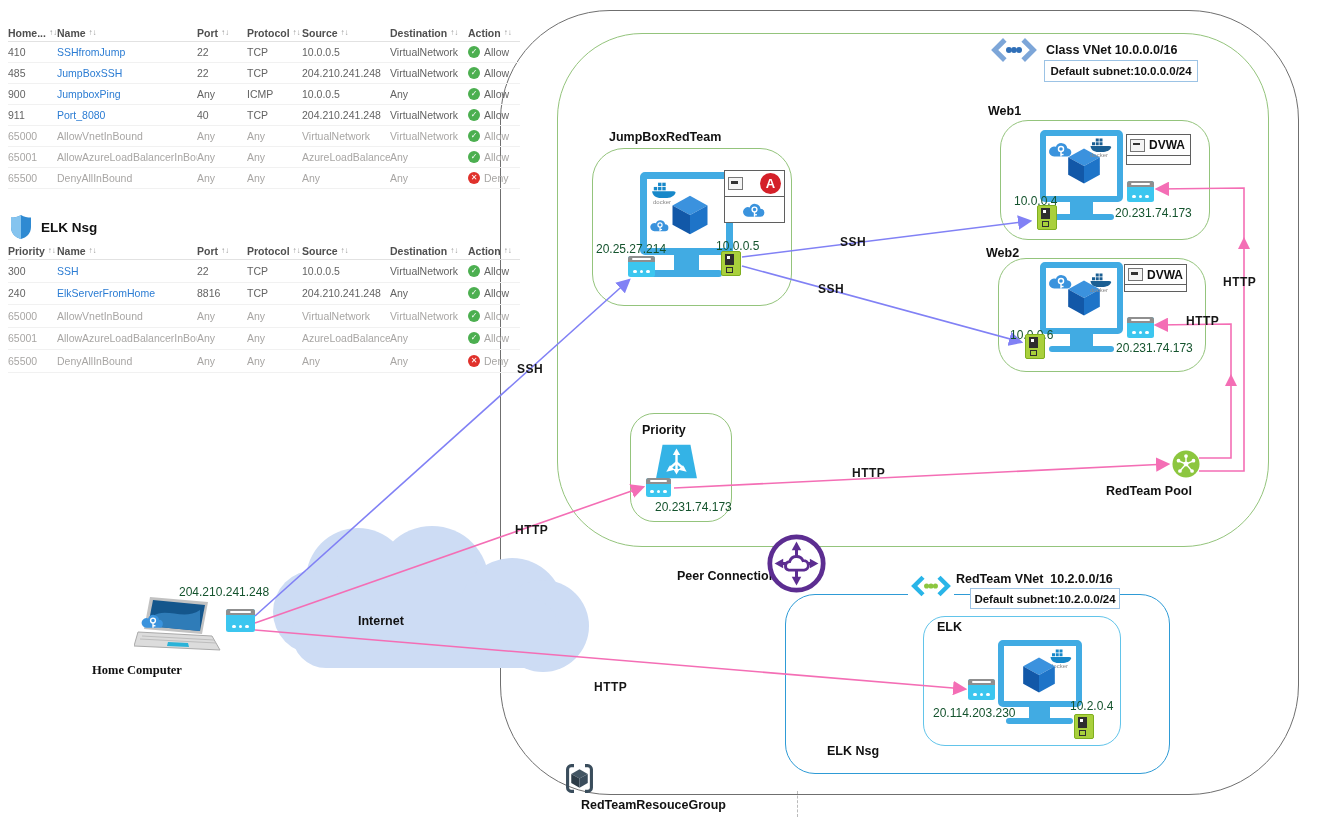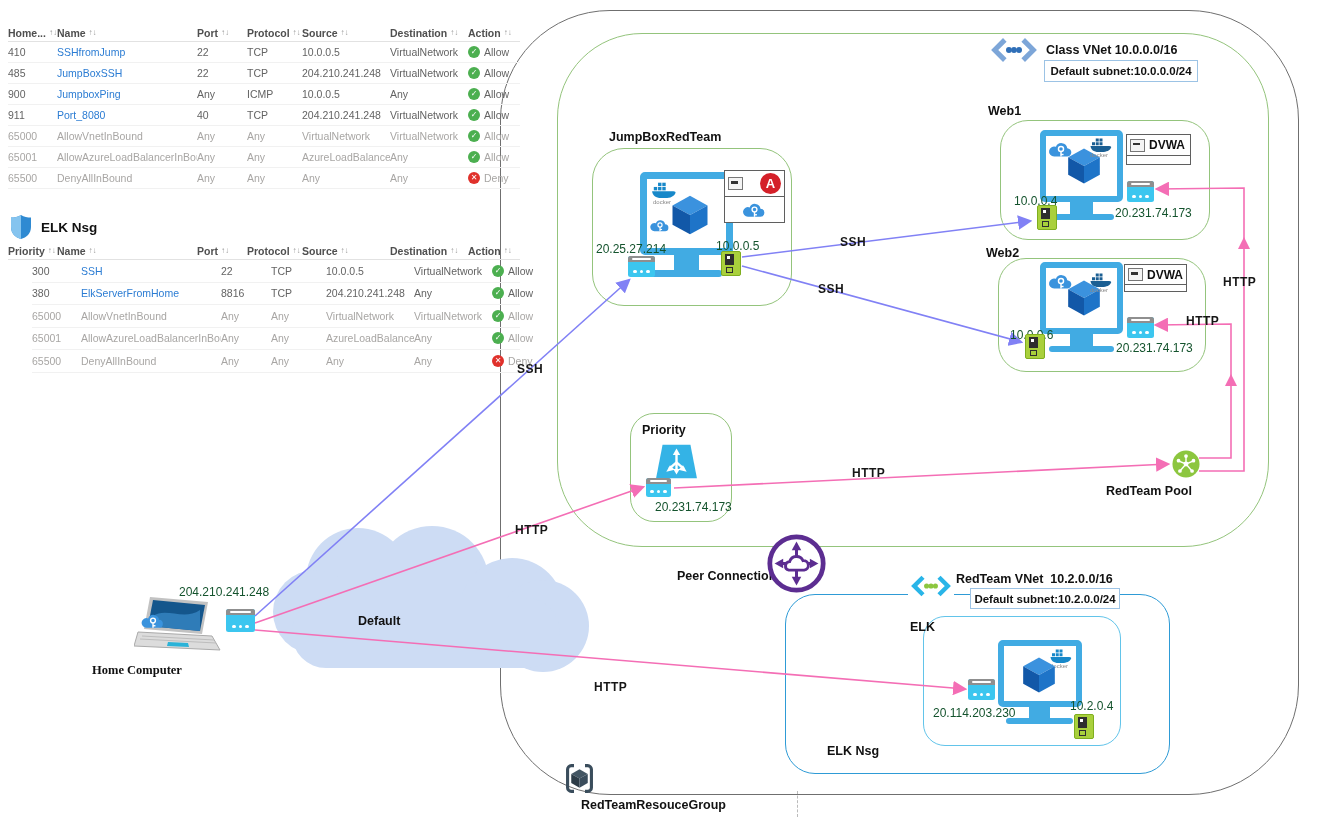--- a/index.html
+++ b/index.html
@@ -8,21 +8,21 @@
 
   
   .nsg{position:absolute;width:512px;}
   .nsg-head{display:flex;align-items:center;gap:9px;height:30px;padding-left:2px;}
   .nsg-title{font-weight:bold;font-size:13.5px;color:#111;}
   .thead,.trow{display:grid;grid-template-columns:49px 140px 50px 55px 88px 78px 48px;align-items:center;}
   .thead{height:17px;border-bottom:1px solid #e2e2e2;}
   .th{font-size:10.5px;font-weight:600;color:#4f4f4f;display:flex;align-items:center;gap:3px;white-space:nowrap;}
   .th .sort{font-size:8px;color:#9a9a9a;}
   .trow{height:20px;border-bottom:1px solid #f1f1f1;}
-  .nsg[data-table="1"] .trow{height:21.5px;margin-left:24px;}
+  .nsg[data-table="1"] .trow{height:21.5px;}
   .td{font-size:10.5px;color:#636363;white-space:nowrap;overflow:hidden;}
   .td.link{color:#2b7cd3;cursor:pointer;}
   .trow.muted .td{color:#a8a6a4;}
   .td.action{display:flex;align-items:center;gap:4px;}
   .badge{width:12px;height:12px;border-radius:50%;color:#fff;font-size:8px;line-height:12px;
          text-align:center;display:inline-block;flex:none;}
   .badge.allow{background:#4caf50;}
   .badge.deny{background:#e0312b;}
 
   
@@ -286,21 +286,21 @@
           <div class="td">22</div>
           <div class="td">TCP</div>
           <div class="td">10.0.0.5</div>
           <div class="td">VirtualNetwork</div>
           <div class="td action">
             <span class="badge allow">✓</span>
             <span>Allow</span>
           </div>
         </div>
         <div class="trow">
-          <div class="td">380</div>
+          <div class="td">240</div>
           <div class="td link">ElkServerFromHome</div>
           <div class="td">8816</div>
           <div class="td">TCP</div>
           <div class="td">204.210.241.248</div>
           <div class="td">Any</div>
           <div class="td action">
             <span class="badge allow">✓</span>
             <span>Allow</span>
           </div>
         </div>
@@ -606,21 +606,21 @@
       <path d="M15,4 L4,15 L15,26" stroke="#29b5e8" stroke-width="5.5" fill="none"></path>
       <path d="M35,4 L46,15 L35,26" stroke="#29b5e8" stroke-width="5.5" fill="none"></path>
       <circle cx="19.5" cy="15" r="3.2" fill="#8cc63f"></circle>
         <circle cx="25" cy="15" r="3.2" fill="#8cc63f"></circle>
         <circle cx="30.5" cy="15" r="3.2" fill="#8cc63f"></circle>
     </svg>
   </span>
   <span class="lbl pre node" style="left:956px;top:572px;">RedTeam VNet  10.2.0.0/16</span>
   <div class="subnetbox node" style="left:970px;top:588px;width:148px;height:19px;">Default subnet:10.2.0.0/24</div>
 
-  <span class="lbl node" style="left:910px;top:620px;">ELK</span>
+  <span class="lbl node" style="left:937px;top:620px;">ELK</span>
   <div class="vm node" style="left:998px;top:640px;">
     <div class="mon" style="width:72px;height:55px;border-width:6px;">
       <span style="left:44px;top:2px;">
         <svg width="26" height="15" viewBox="0 0 30 20">
             <g fill="#1788c9">
           <rect x="3" y="7" width="4" height="4"></rect>
               <rect x="8" y="7" width="4" height="4"></rect>
               <rect x="13" y="7" width="4" height="4"></rect>
           <rect x="8" y="2" width="4" height="4"></rect>
               <rect x="13" y="2" width="4" height="4"></rect>
@@ -689,21 +689,21 @@
   <span class="pubip node" style="left:226px;top:609px;width:29px;height:23px;">
       <i></i>
       <span class="dots">
         <b></b>
         <b></b>
         <b></b>
       </span>
     </span>
   <span class="lbl node" style="left:92px;top:663px;font-family:Liberation Serif, serif;">Home Computer</span>
 
-  <span class="lbl node" style="left:358px;top:614px;">Default</span>
+  <span class="lbl node" style="left:358px;top:614px;">Internet</span>
 
   <span class="edge node" style="left:517px;top:362px;">SSH</span>
   <span class="edge node" style="left:840px;top:235px;">SSH</span>
   <span class="edge node" style="left:818px;top:282px;">SSH</span>
   <span class="edge node" style="left:515px;top:523px;">HTTP</span>
   <span class="edge node" style="left:594px;top:680px;">HTTP</span>
   <span class="edge node" style="left:852px;top:466px;">HTTP</span>
   <span class="edge node" style="left:1223px;top:275px;">HTTP</span>
   <span class="edge node" style="left:1186px;top:314px;">HTTP</span>
 

